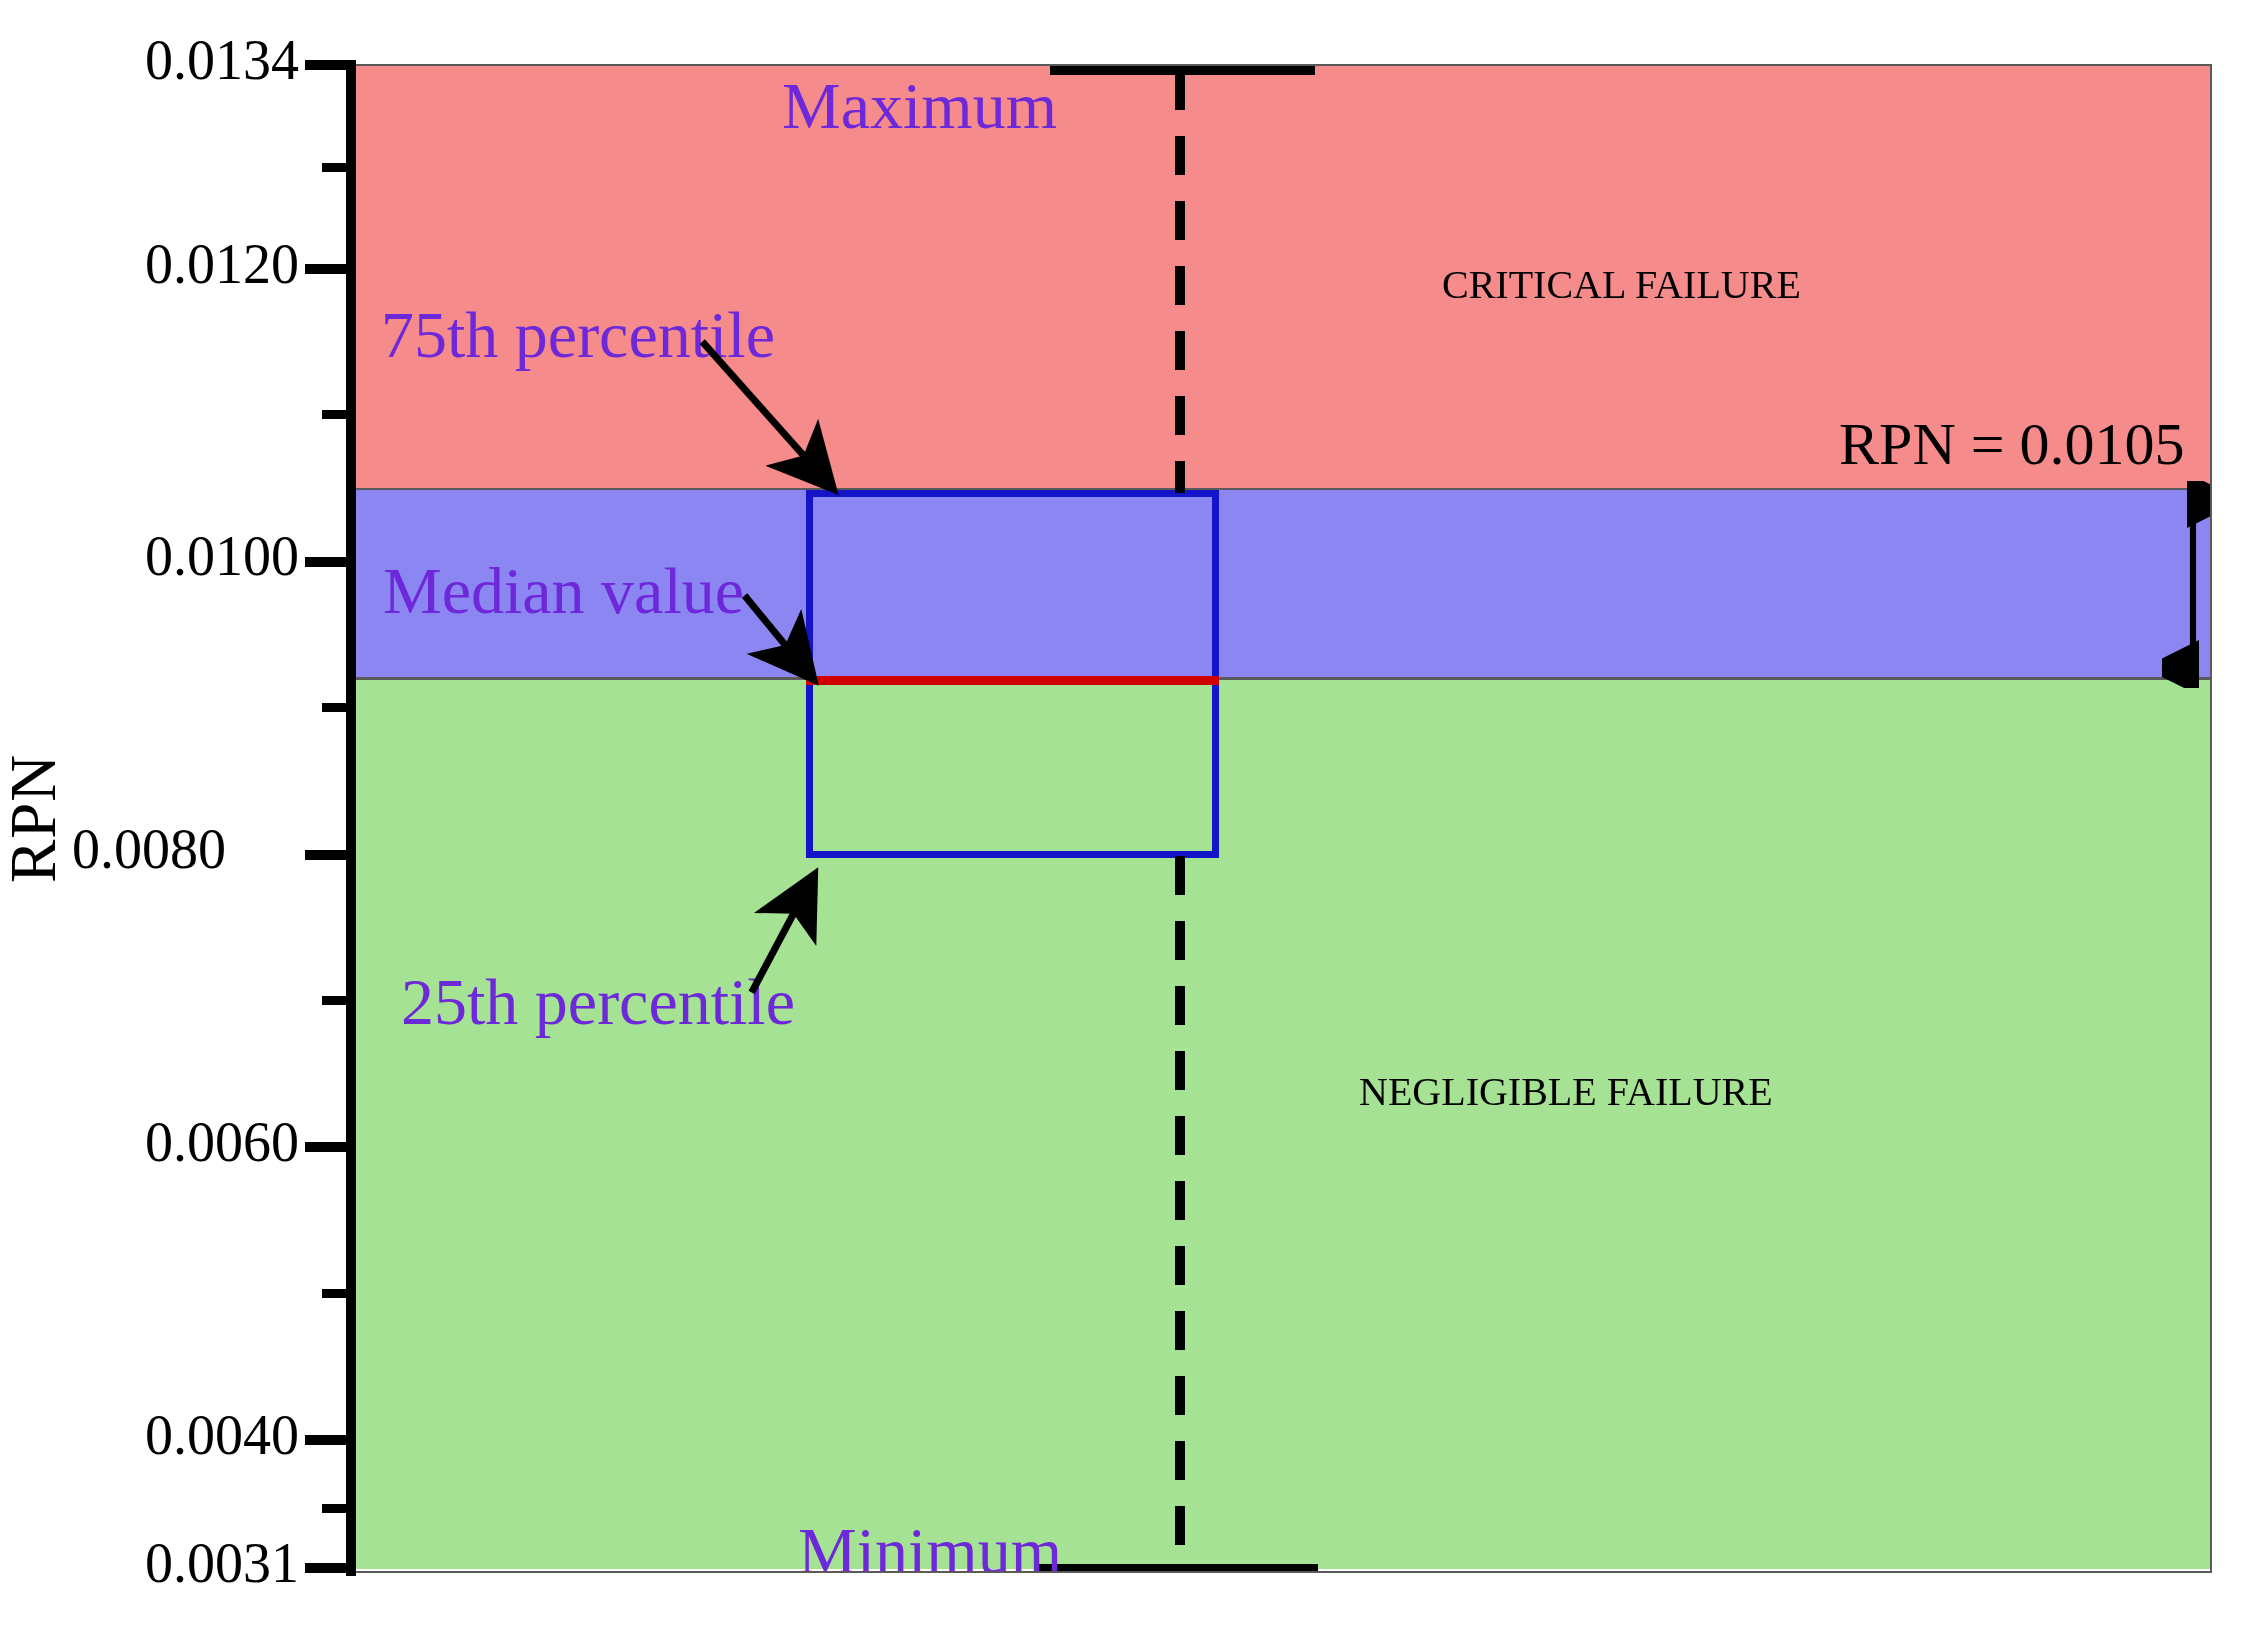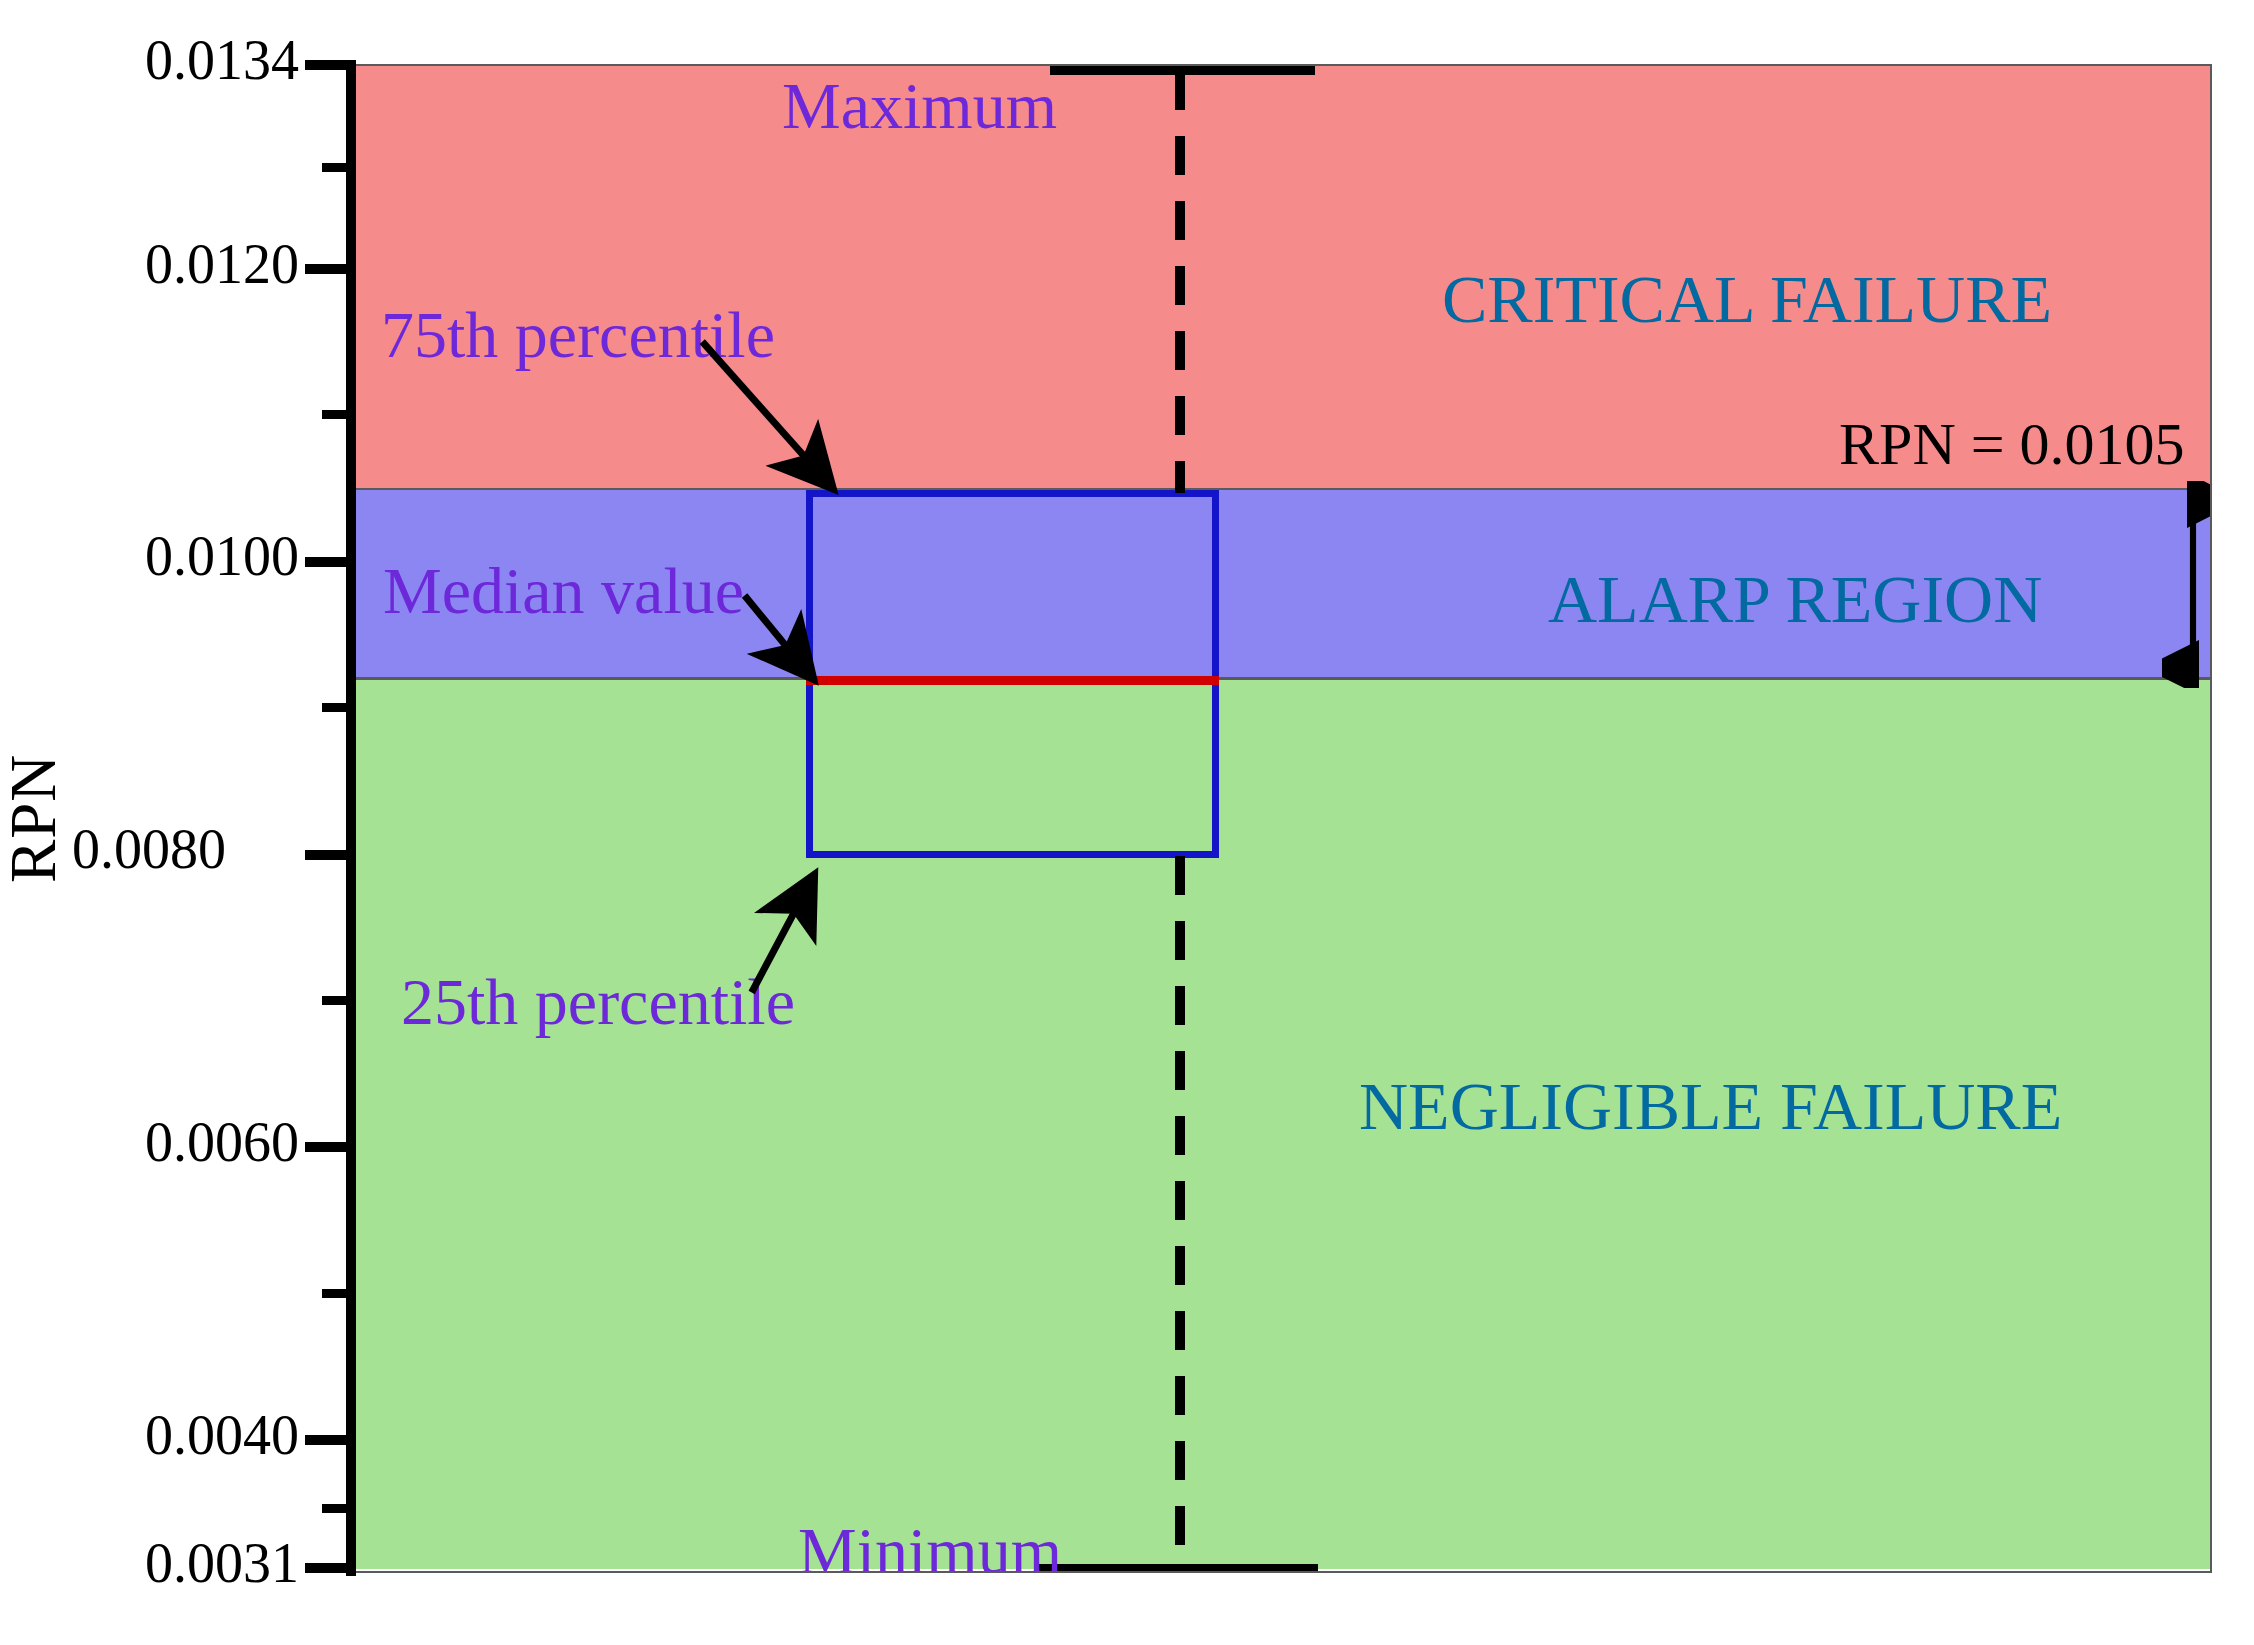--- a/index.html
+++ b/index.html
@@ -24,38 +24,37 @@
 
   .ytick-label{position:absolute;right:1955px;width:300px;text-align:right;
                font-size:56px;color:#000;line-height:1;white-space:nowrap;}
 
   #y-axis-title{position:absolute;left:-55px;top:781px;width:176px;text-align:center;
                 font-size:65px;color:#000;transform:rotate(-90deg);
                 transform-origin:center center;letter-spacing:0.9px;}
 
   
   .ann{position:absolute;font-size:66px;color:#6d28d9;white-space:nowrap;line-height:1;}
-  .region-label{position:absolute;font-size:68px;color:#0369a1;white-space:nowrap;line-height:1;}
+  .region-label{position:absolute;font-size:40px;color:#000000;white-space:nowrap;line-height:1;}
   .rpn-label{position:absolute;font-size:60px;color:#000;white-space:nowrap;line-height:1;}
 </style>
 </head>
 <body>
 
 <div id="plot-area">
 
   <div class="band band-critical" style="top:0px;height:422px;"></div>
   <div class="band-sep" style="top:422px;"></div>
 
   <div class="band band-alarp" style="top:424px;height:187px;"></div>
   <div class="band-sep" style="top:611px;"></div>
 
   <div class="band band-negligible" style="top:614px;height:889px;"></div>
 
   <div class="region-label" style="left:1089px;top:199px;">CRITICAL FAILURE</div>
-  <div class="region-label" style="left:1195px;top:499px;">ALARP REGION</div>
   <div class="region-label" style="left:1006px;top:1006px;">NEGLIGIBLE FAILURE</div>
 
   <div class="rpn-label" style="left:1486px;top:348px;">RPN = 0.0105</div>
 
   <svg style="position:absolute;left:1809px;top:415px;width:62px;height:207px;" viewBox="0 0 70 235" width="62" height="207">
     <defs>
       <marker id="ahU" markerWidth="9" markerHeight="9" refX="4.5" refY="8" orient="auto">
         <path d="M4.5,0 L9,9 L0,9 Z" fill="#000"></path>
       </marker>
       <marker id="ahD" markerWidth="9" markerHeight="9" refX="4.5" refY="1" orient="auto">

